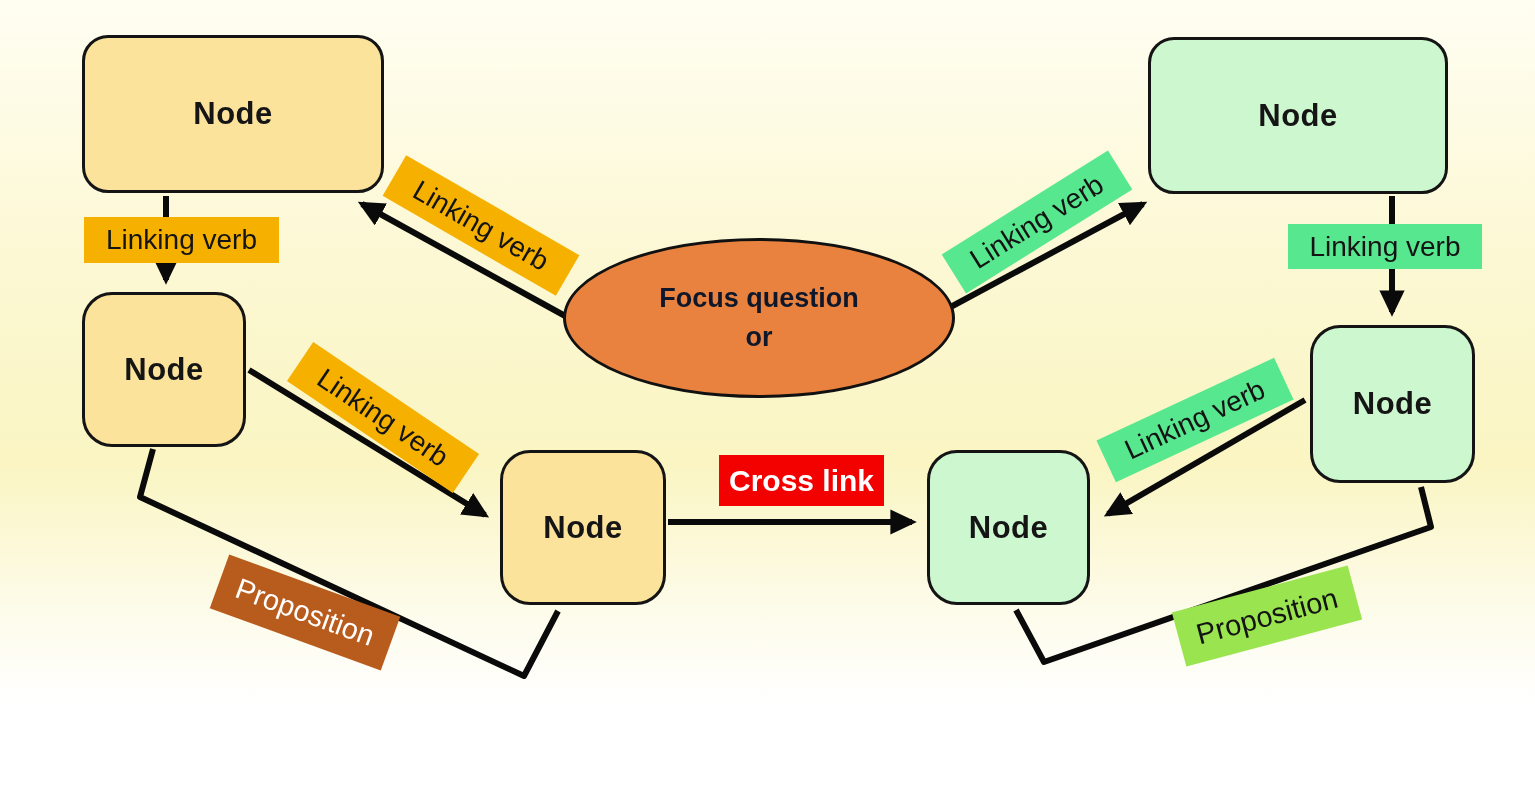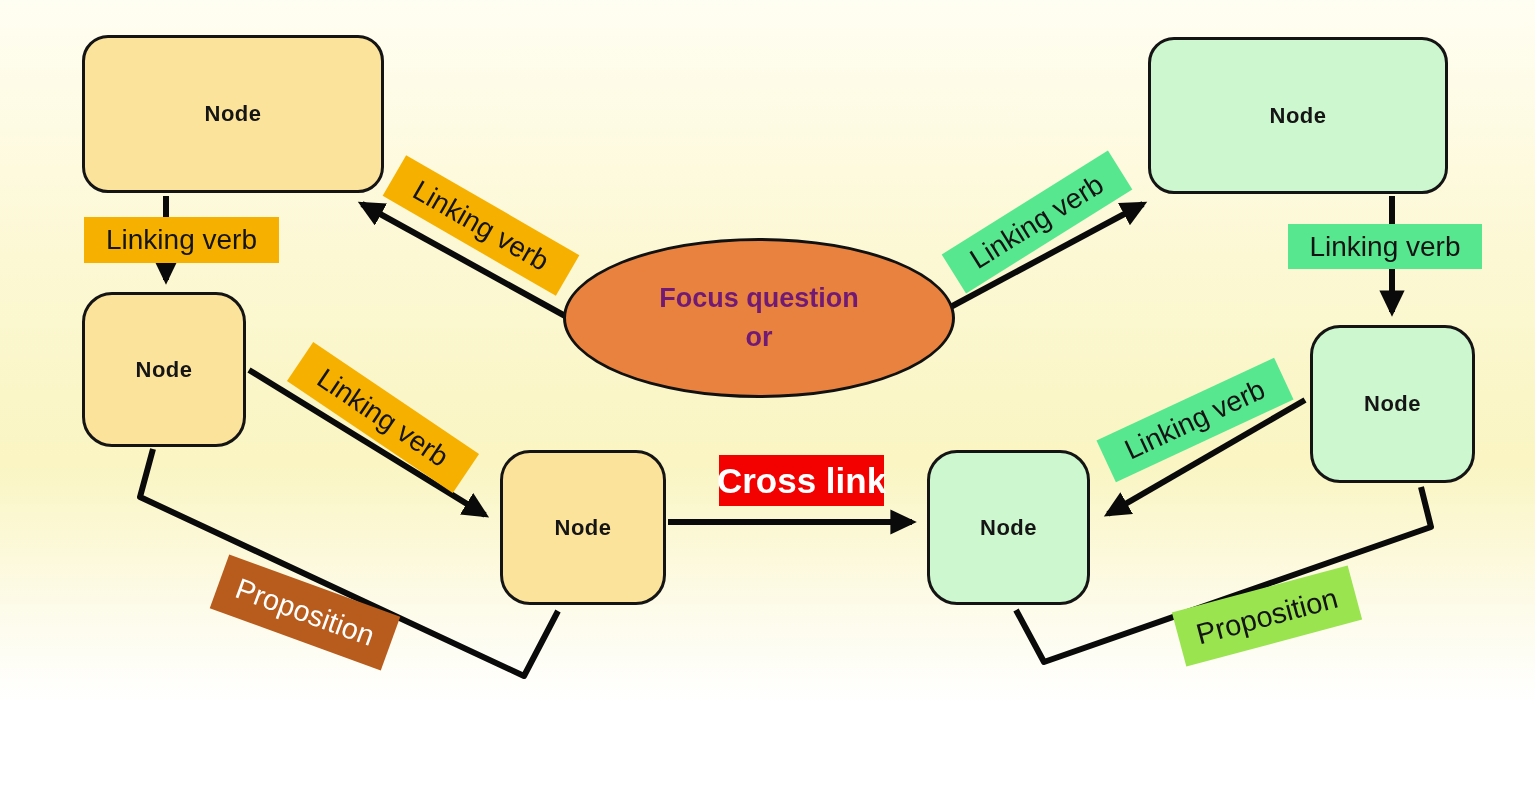--- a/index.html
+++ b/index.html
@@ -8,52 +8,52 @@
     position:relative; width:1535px; height:798px; overflow:hidden;
     background:linear-gradient(to bottom,
       #fffef2 0%, #fcf8d4 32%, #faf5c2 58%, #fdfbe9 76%, #ffffff 88%, #ffffff 100%);
   }
   .layer{position:absolute; left:0; top:0; width:1535px; height:798px;}
   svg.layer{z-index:1;}
   .node{
     position:absolute; z-index:2; box-sizing:border-box;
     background:#fce39c; border:3px solid #141414; border-radius:26px;
     display:flex; align-items:center; justify-content:center;
-    font-weight:bold; font-size:22px; color:#151515; letter-spacing:0.5px;
+    font-weight:bold; font-size:31px; color:#151515; letter-spacing:0.5px;
   }
   .node.green{background:#cdf7ce;}
   .node-tl{left:82px;  top:35px;  width:302px; height:158px;}
   .node-l2{left:82px;  top:292px; width:164px; height:155px; border-radius:30px;}
   .node-bml{left:500px; top:450px; width:166px; height:155px; border-radius:30px;}
   .node-tr{left:1148px; top:37px;  width:300px; height:157px;}
   .node-r2{left:1310px; top:325px; width:165px; height:158px; border-radius:30px;}
   .node-bmr{left:927px; top:450px; width:163px; height:155px; border-radius:30px;}
   .focus-ellipse{
     position:absolute; z-index:2; box-sizing:border-box;
     left:563px; top:238px; width:392px; height:160px;
     background:#e8823e; border:3px solid #111; border-radius:50%;
     display:flex; flex-direction:column; align-items:center; justify-content:center;
-    color:#701a75; font-weight:bold; font-size:27px; line-height:39px; text-align:center;
+    color:#0f172a; font-weight:bold; font-size:27px; line-height:39px; text-align:center;
   }
   .lbl{
     position:absolute; z-index:3; box-sizing:border-box;
     display:flex; align-items:center; justify-content:center;
     font-size:28px; color:#141414; white-space:nowrap;
   }
   .gold{background:#f6b100;}
   .sgreen{background:#57e78f;}
   .lv-l-vert {left:84px;  top:217px; width:195px; height:46px;}
   .lv-l-diag1{left:381px; top:202px; width:200px; height:47px; transform:rotate(30deg); transform-origin:center;}
   .lv-l-diag2{left:283px; top:394px; width:200px; height:47px; transform:rotate(34deg); transform-origin:center;}
   .lv-r-diag1{left:939px; top:199px; width:196px; height:46px; transform:rotate(-32deg); transform-origin:center;}
   .lv-r-vert {left:1288px; top:224px; width:194px; height:45px;}
   .lv-r-diag2{left:1097px; top:397px; width:196px; height:46px; transform:rotate(-25deg); transform-origin:center;}
   .cross-link{
     left:719px; top:455px; width:165px; height:51px;
-    background:#f30000; color:#ffffff; font-weight:bold; font-size:35px;
+    background:#f30000; color:#ffffff; font-weight:bold; font-size:30px;
   }
   .prop-left{
     left:214px; top:584px; width:182px; height:57px;
     background:#b85c1e; color:#ffffff; font-size:29px;
     transform:rotate(20deg); transform-origin:center;
   }
   .prop-right{
     left:1176px; top:588px; width:182px; height:56px;
     background:#9ae44f; color:#141414; font-size:29px;
     transform:rotate(-15deg); transform-origin:center;

